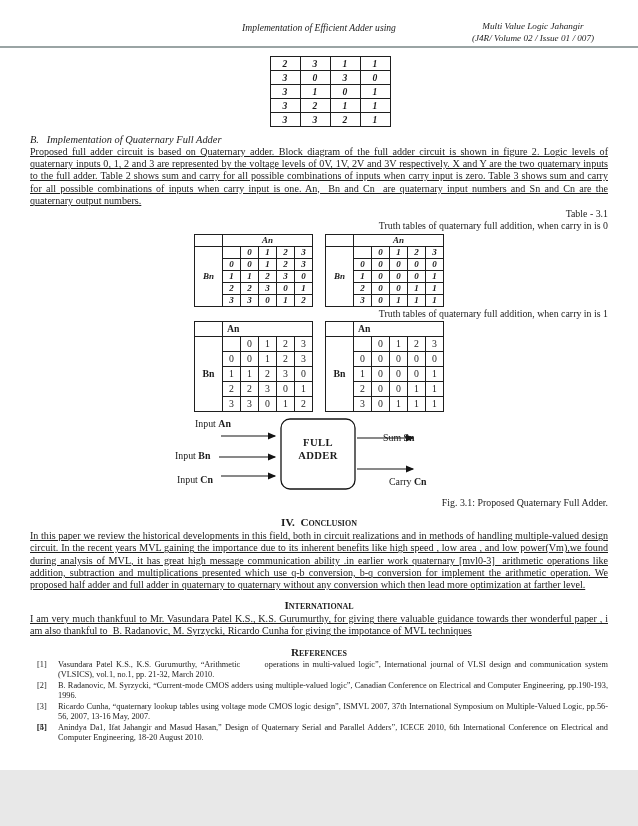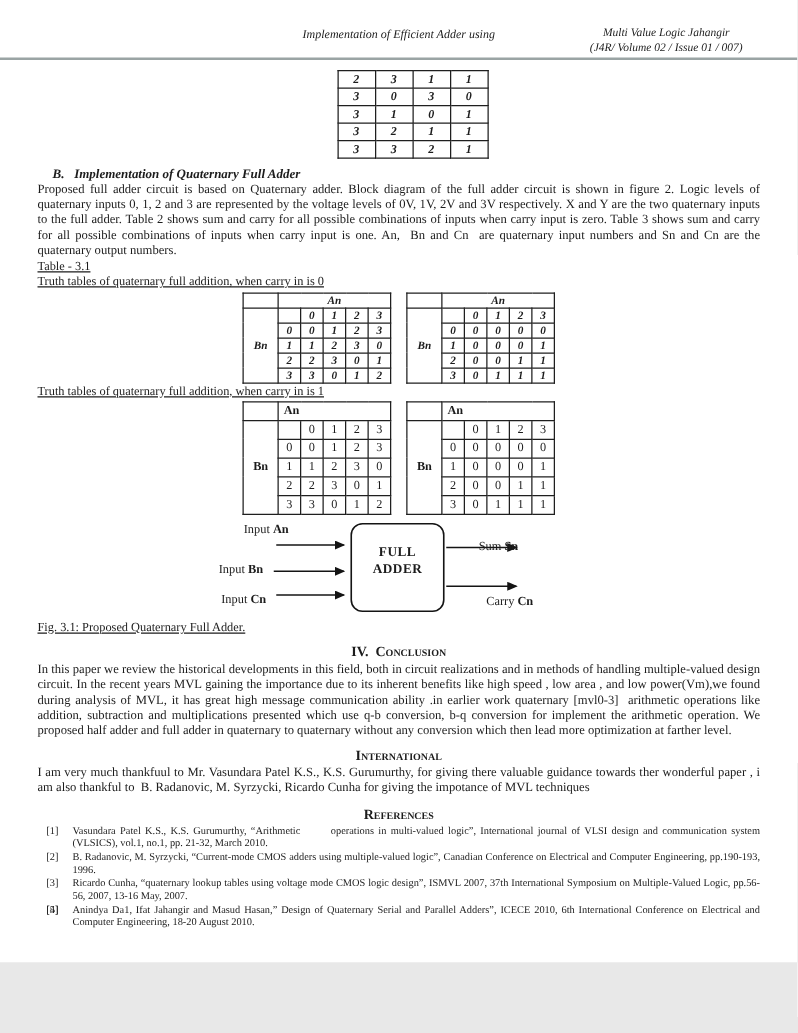--- a/index.html
+++ b/index.html
@@ -18,23 +18,23 @@
     font-style:italic; font-size:9.2px; line-height:11.5px;
   }
   .header-rule { position:absolute; top:46px; left:0; right:0; border-top:2px solid #9aa4a4; }
   
   .content { position:absolute; top:52px; left:30px; right:30px; }
   .toptable-wrap { display:flex; justify-content:center; }
   table { border-collapse:collapse; }
   td { border:1px solid #1f1f1f; text-align:center; padding:0; }
   .toptable { margin-top:4px; position:relative; left:11px; }
   .toptable td { width:29px; height:13px; font-size:9.6px; font-weight:bold; font-style:italic; }
-  .sec-heading { font-size:10.4px; font-weight:bold; font-style:italic; margin:7px 12px 1px; }
-  .body-text { font-size:10.1px; line-height:12.2px; text-align:justify; }
-  .caption { text-align:left; font-size:9.9px; line-height:11.3px; margin-top:1px;text-decoration:underline; }
+  .sec-heading { font-size:10.4px; font-weight:normal; font-style:italic; margin:7px 0 1px; }
+  .body-text { font-size:10.1px; line-height:12.2px; text-align:justify;text-decoration:underline; }
+  .caption { text-align:right; font-size:9.9px; line-height:11.3px; margin-top:1px; }
   .truth-pair { display:flex; justify-content:center; gap:12px; margin-top:2px; }
   .truth td { width:17px; }
   .t31 td { height:11px; font-size:9px; font-weight:bold; font-style:italic; }
   .t32 td { height:14px; font-size:9.8px; font-weight:normal; font-style:normal; }
   .truth td.bn { width:27px; }
   .t32 td.bn, .t32 td.an { font-weight:bold; }
   .t32 td.an { text-align:left; padding-left:4px; }
   .truth td.blank, .truth td.corner { background:#fff; }
   
   .figure { position:relative; width:320px; height:80px; margin:4px auto 0; }

